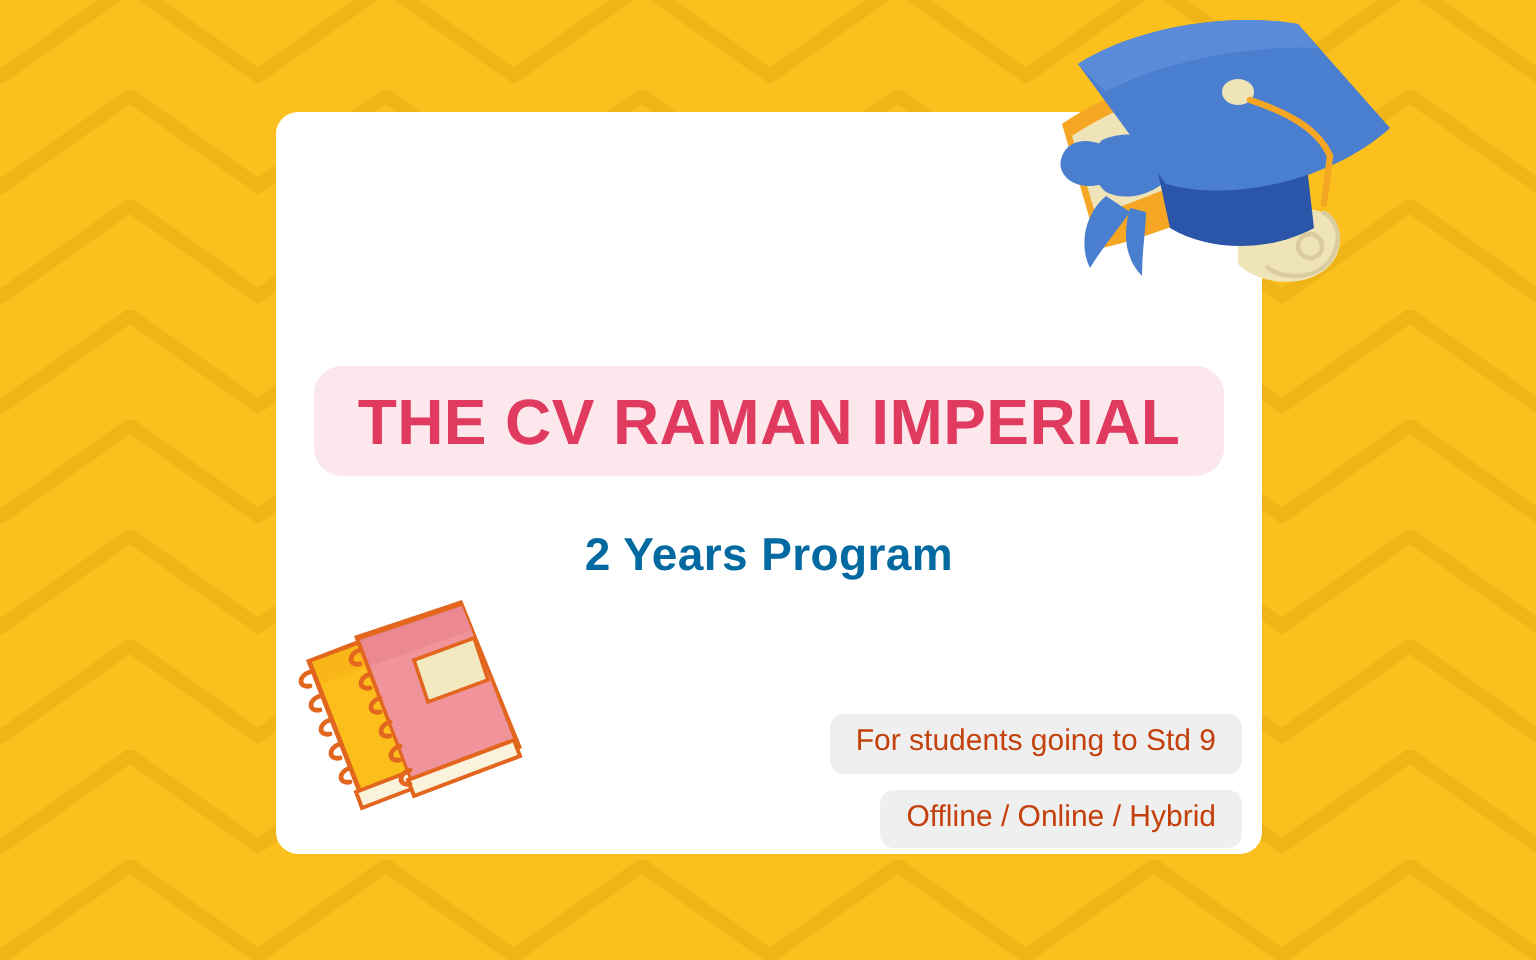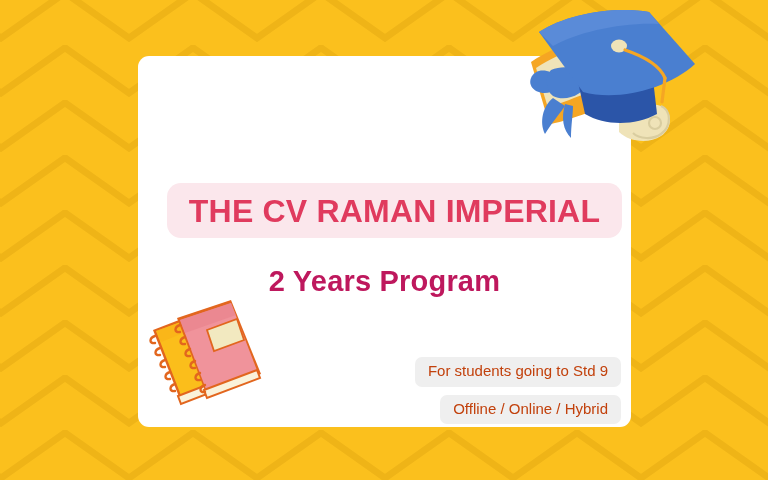--- a/index.html
+++ b/index.html
@@ -50,21 +50,21 @@
     top: 56px;
     width: 493px;
     height: 371px;
     background: #FFFFFF;
     border-radius: 11px;
   }
 
   
   #title-banner {
     position: absolute;
-    left: 167px;
+    left: 157px;
     top: 183px;
     width: 455px;
     height: 55px;
     background: #FBE7EC;
     border-radius: 14px;
     display: flex;
     align-items: center;
     justify-content: center;
   }
   #title-text {
@@ -76,22 +76,22 @@
     line-height: 1;
   }
 
   
   #subtitle {
     position: absolute;
     left: 138px;
     top: 264px;
     width: 493px;
     text-align: center;
-    color: #be185d;
-    font-size: 29px;
+    color: #0369a1;
+    font-size: 23px;
     font-weight: bold;
     letter-spacing: 0.2px;
     line-height: 1.2;
   }
 
   
   #badges {
     position: absolute;
     right: 147px;   
     top: 357px;

